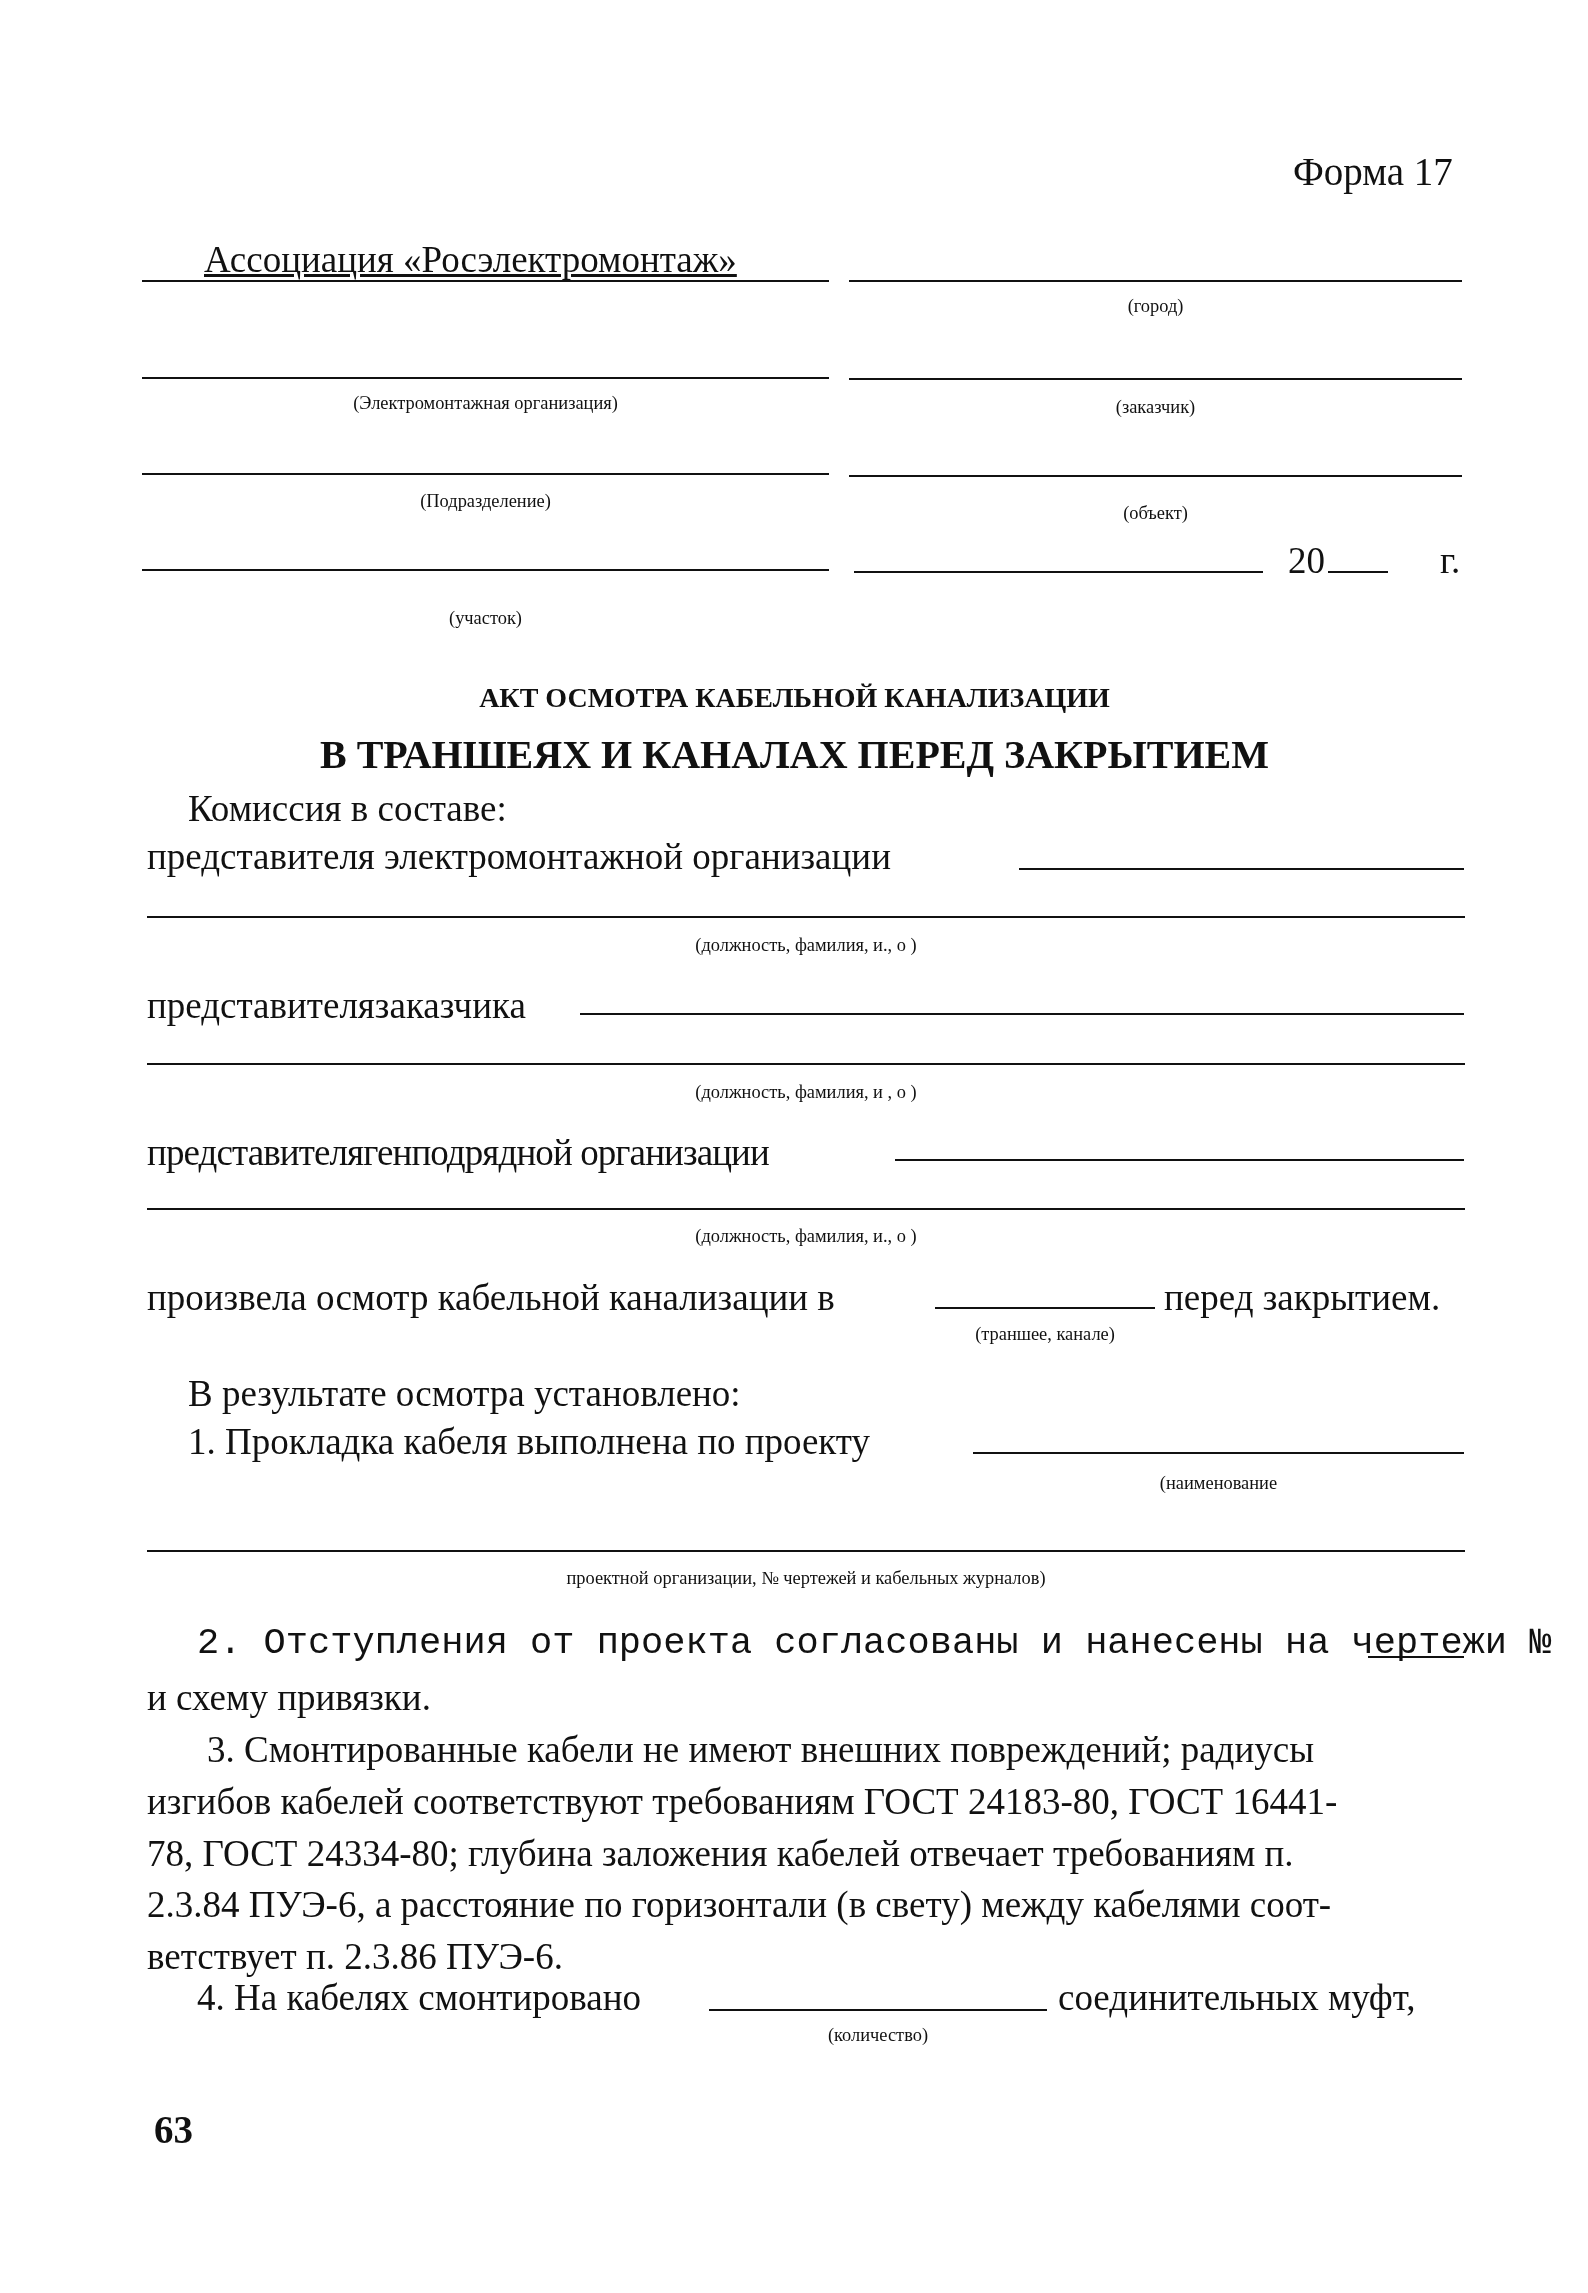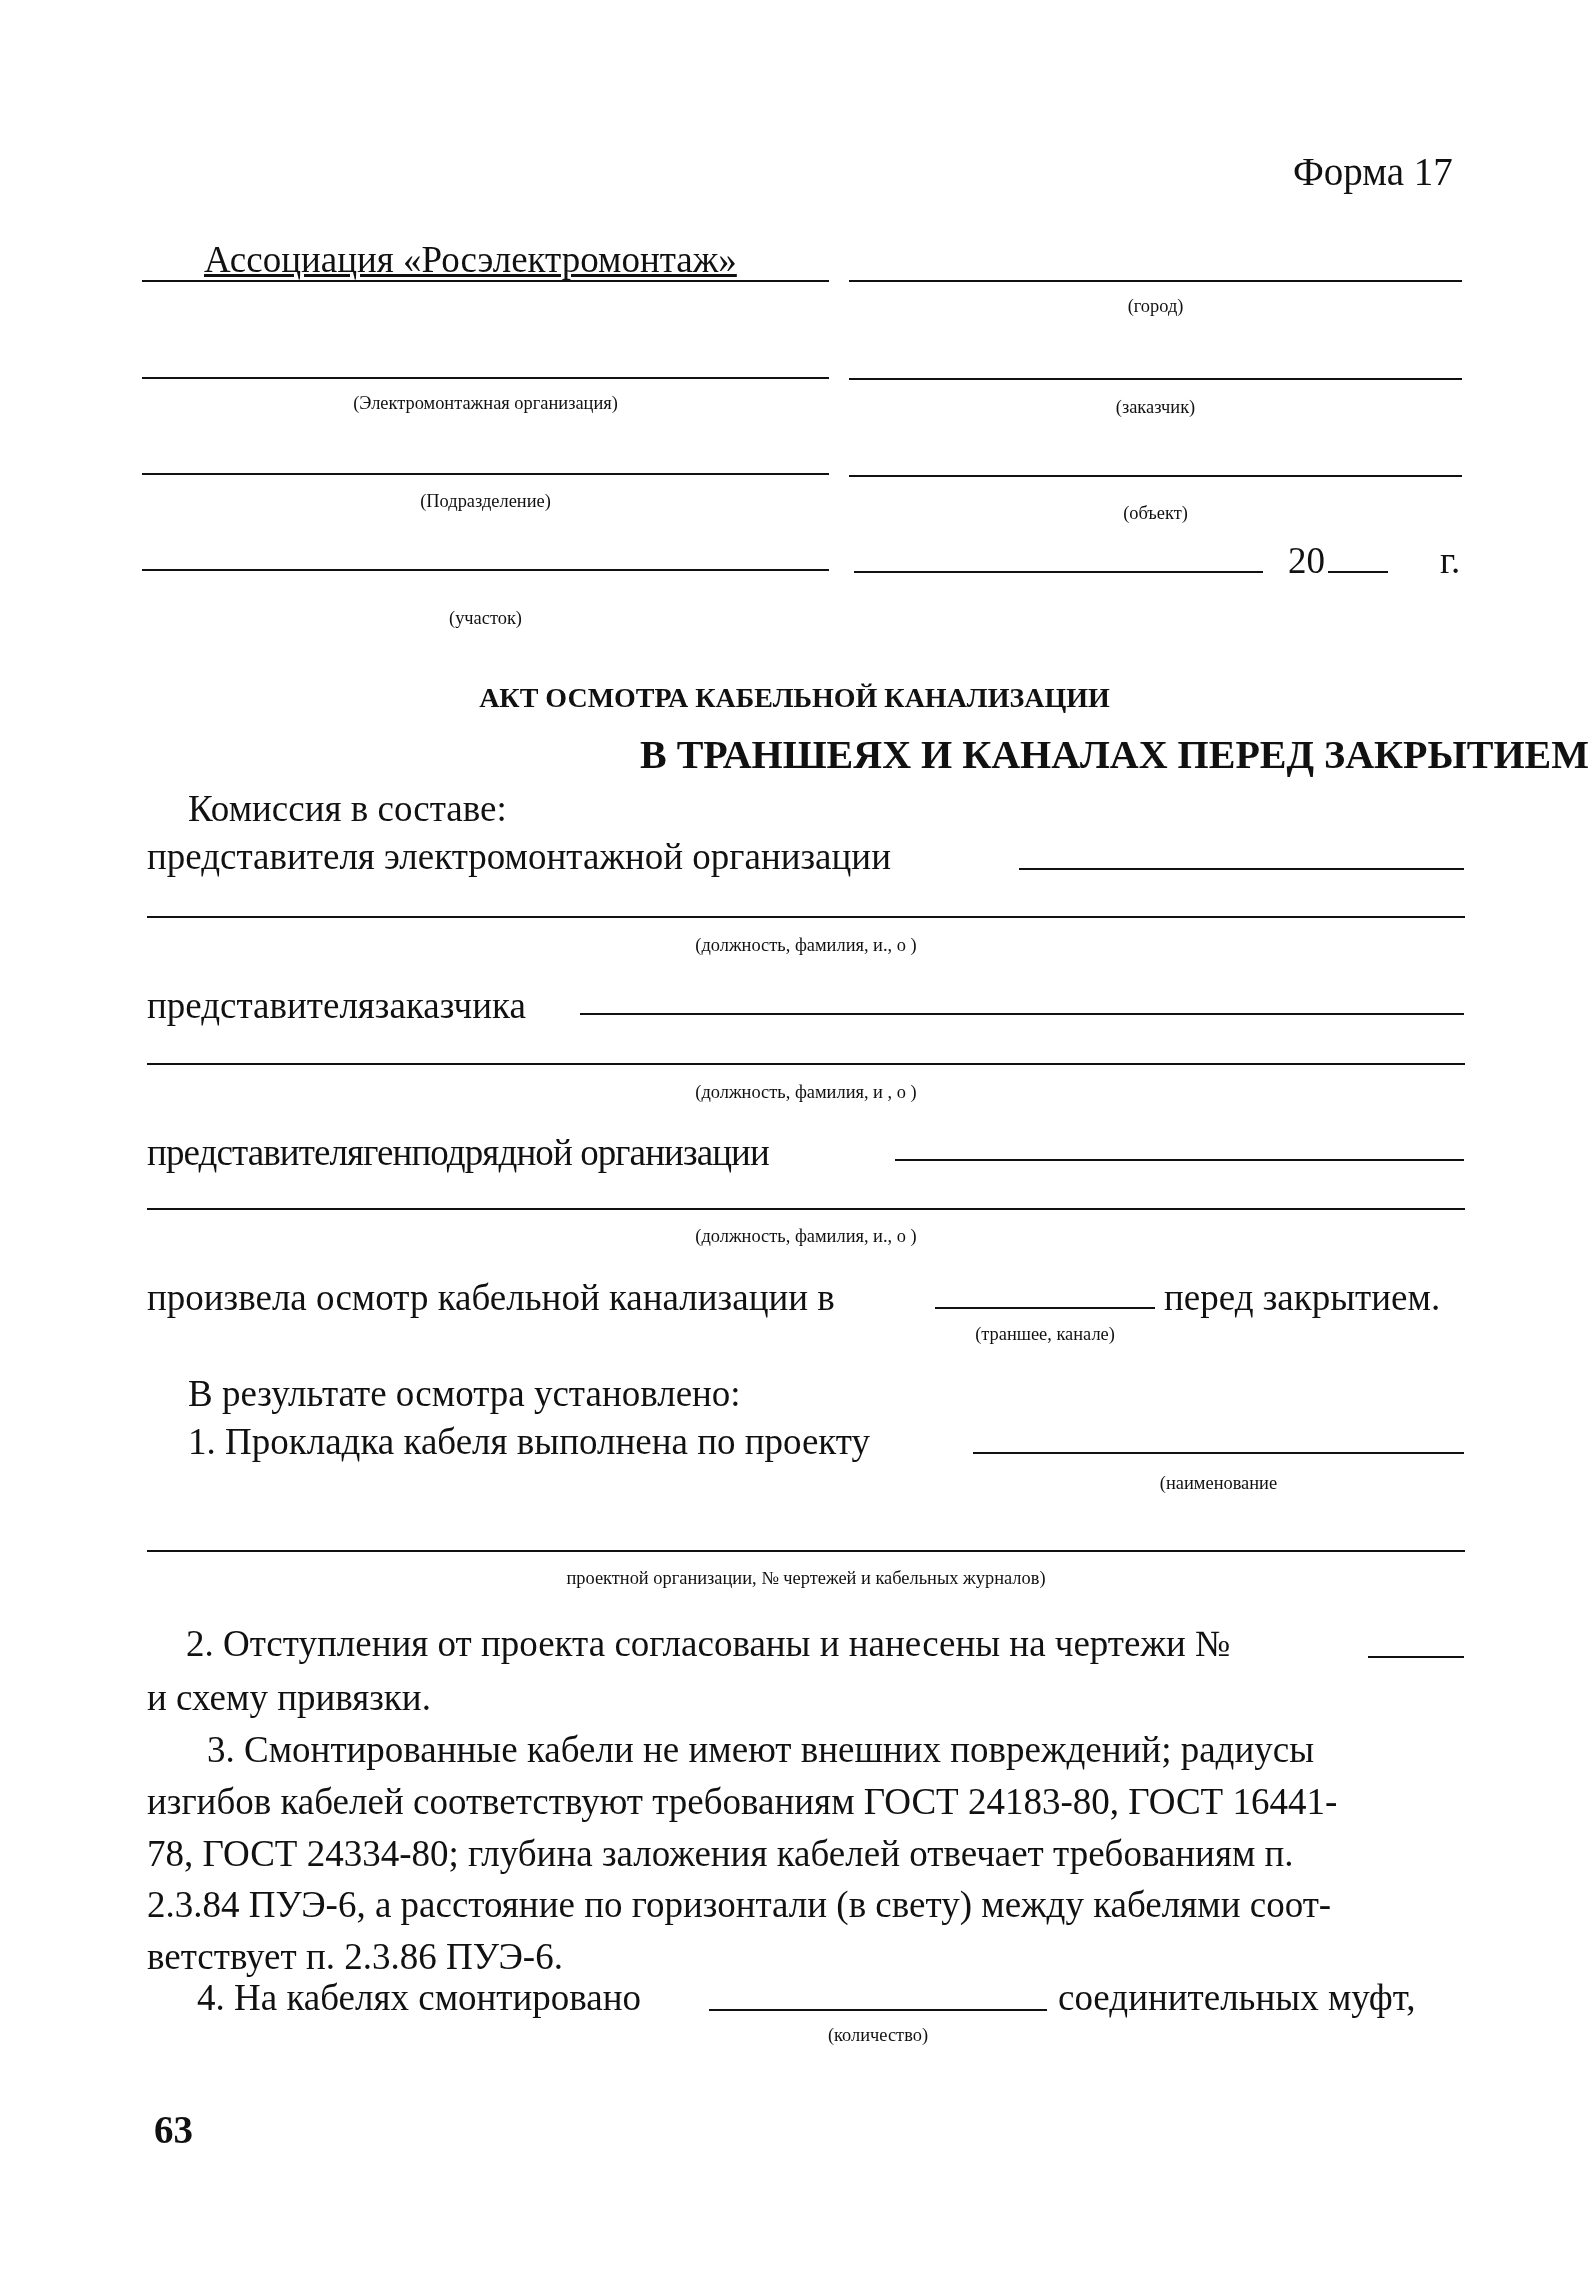--- a/index.html
+++ b/index.html
@@ -33,21 +33,21 @@
 <div class="cap" style="left:849px; top:493px; width:613px;margin-top:10px;">(объект)</div>
 
 <div class="line" style="left:142px; top:569px; width:687px;"></div>
 <div class="cap" style="left:142px; top:608px; width:687px;">(участок)</div>
 <div class="line" style="left:854px; top:571px; width:409px;"></div>
 <div class="txt" style="left:1288px; top:542px; font-size:37px;">20</div>
 <div class="line" style="left:1328px; top:571px; width:60px;"></div>
 <div class="txt" style="left:1440px; top:542px; font-size:37px;">г.</div>
 
 <div class="txt bold" style="left:0; width:1589px; text-align:center; top:684px; font-size:28px;">АКТ ОСМОТРА КАБЕЛЬНОЙ КАНАЛИЗАЦИИ</div>
-<div class="txt bold" style="left:0; width:1589px; text-align:right; top:735px; font-size:40px;">В ТРАНШЕЯХ И КАНАЛАХ ПЕРЕД ЗАКРЫТИЕМ</div>
+<div class="txt bold" style="left:0; width:1589px; text-align:center; top:735px; font-size:40px;">В ТРАНШЕЯХ И КАНАЛАХ ПЕРЕД ЗАКРЫТИЕМ</div>
 
 <div class="txt" style="left:188px; top:790px;text-align:right;">Комиссия в составе:</div>
 
 <div class="txt" style="left:147px; top:838px;">представителя электромонтажной организации</div>
 <div class="line" style="left:1019px; top:868px; width:445px;"></div>
 <div class="line" style="left:147px; top:916px; width:1318px;"></div>
 <div class="cap" style="left:147px; top:935px; width:1318px;">(должность, фамилия, и., о )</div>
 
 <div class="txt" style="left:147px; top:987px;text-align:right;">представителязаказчика</div>
 <div class="line" style="left:580px; top:1013px; width:884px;"></div>
@@ -65,21 +65,21 @@
 <div class="cap" style="left:935px; top:1324px; width:220px;">(траншее, канале)</div>
 
 <div class="txt" style="left:188px; top:1375px;">В результате осмотра установлено:</div>
 
 <div class="txt" style="left:188px; top:1423px;text-align:center;">1. Прокладка кабеля выполнена по проекту</div>
 <div class="line" style="left:973px; top:1452px; width:491px;"></div>
 <div class="cap" style="left:973px; top:1473px; width:491px;">(наименование</div>
 <div class="line" style="left:147px; top:1550px; width:1318px;"></div>
 <div class="cap" style="left:147px; top:1568px; width:1318px;">проектной организации, № чертежей и кабельных журналов)</div>
 
-<div class="txt" style="left:186px; top:1625px;">2. Отступления от проекта согласованы и нанесены на чертежи №</div>
+<div class="txt" style="left:197px; top:1625px;font-family:Liberation Mono, monospace;">2. Отступления от проекта согласованы и нанесены на чертежи №</div>
 <div class="line" style="left:1368px; top:1656px; width:96px;"></div>
 <div class="txt" style="left:147px; top:1679px;">и схему привязки.</div>
 
 <div class="txt" style="left:207px; top:1731px; width:1258px; text-align:justify;">3. Смонтированные кабели не имеют внешних повреждений; радиусы</div>
 <div class="txt" style="left:147px; top:1783px;">изгибов кабелей соответствуют требованиям ГОСТ 24183-80, ГОСТ 16441-</div>
 <div class="txt" style="left:147px; top:1835px;">78, ГОСТ 24334-80; глубина заложения кабелей отвечает требованиям п.</div>
 <div class="txt" style="left:147px; top:1886px;">2.3.84 ПУЭ-6, а расстояние по горизонтали (в свету) между кабелями соот-</div>
 <div class="txt" style="left:147px; top:1938px;">ветствует п. 2.3.86 ПУЭ-6.</div>
 
 <div class="txt" style="left:197px; top:1979px;">4. На кабелях смонтировано</div>

